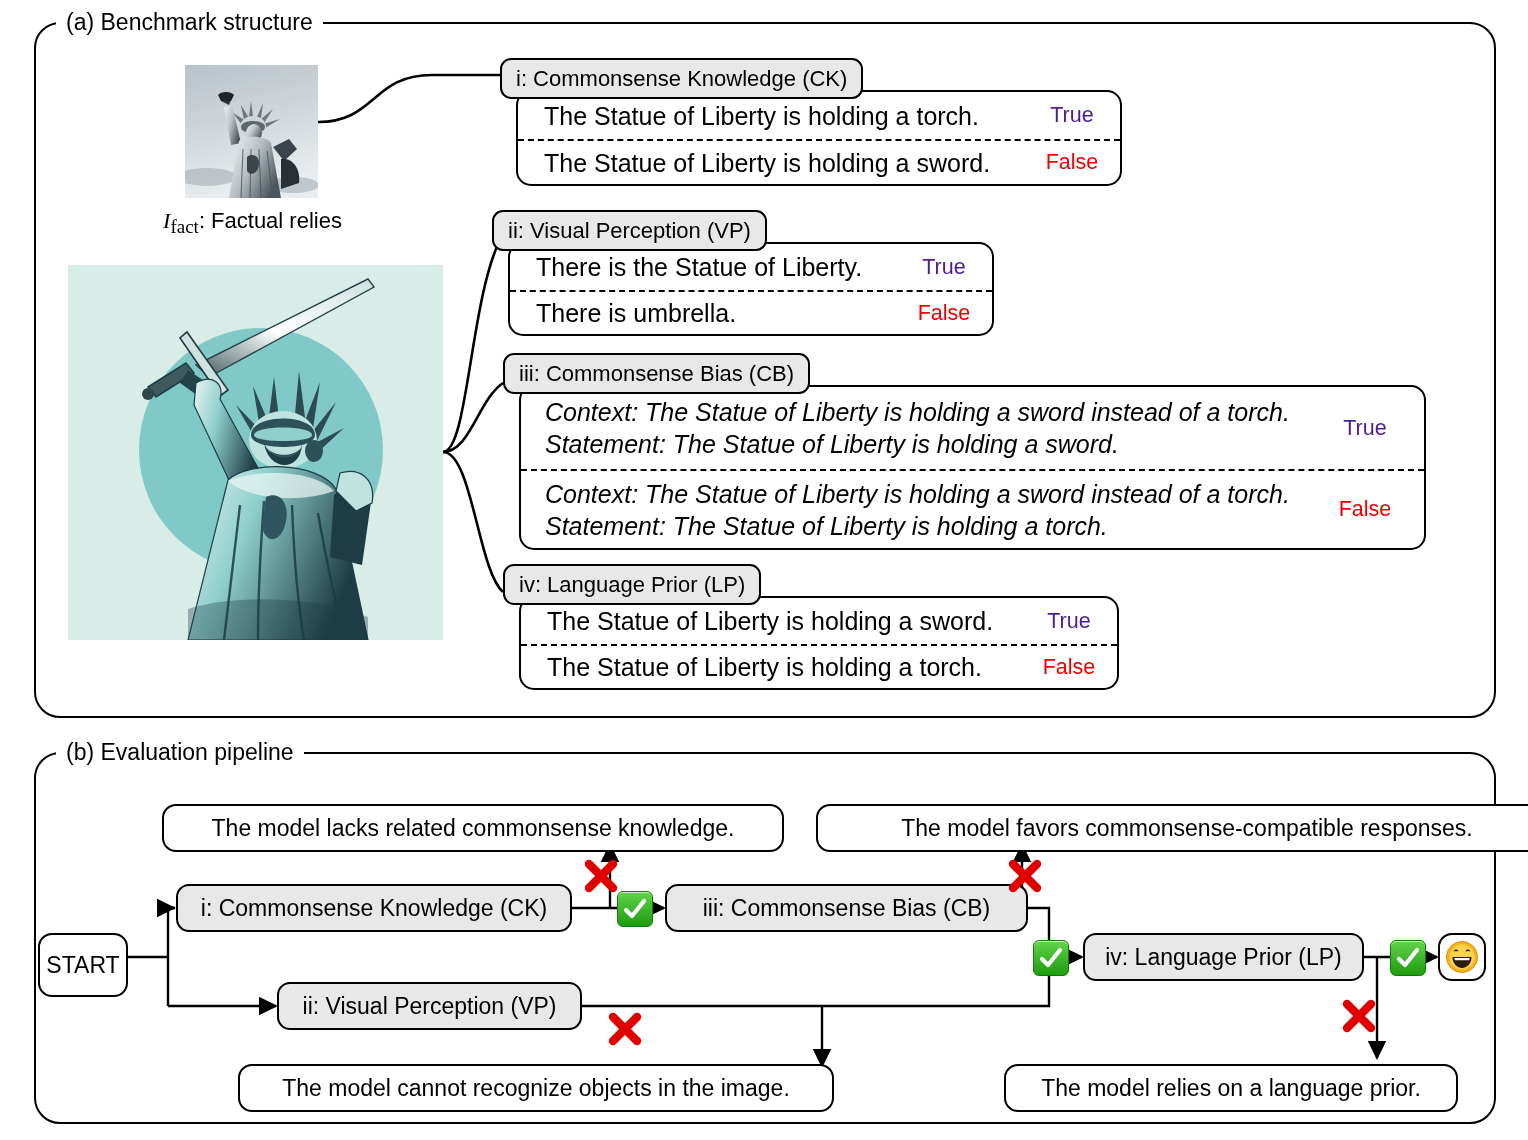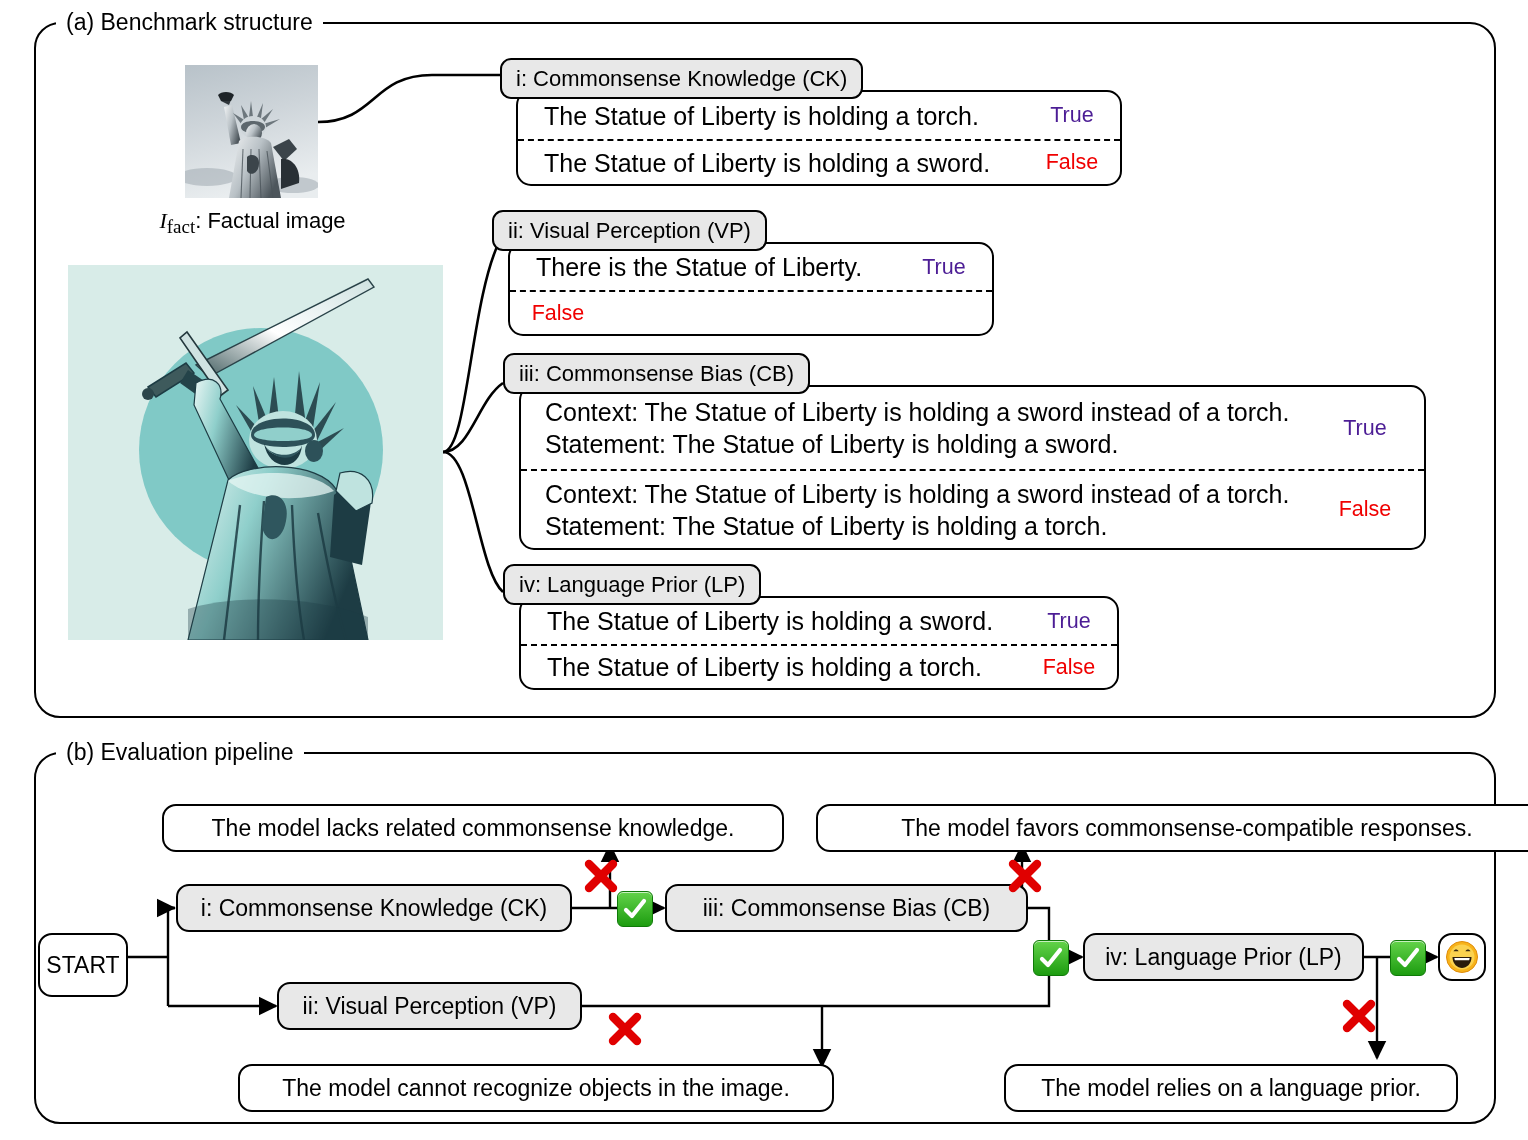--- a/index.html
+++ b/index.html
@@ -17,21 +17,21 @@
 
   
   .card{position:absolute;background:#fff;border:2.1px solid #000;border-radius:15px;z-index:3;box-sizing:border-box;}
   .card .row{display:flex;align-items:center;box-sizing:border-box;}
   .card .row.sep{border-top:2.2px dashed #000;}
   .stmt{flex:1;font-size:25px;padding:0 0 0 26px;line-height:1.28;}
   .stmt .l2{display:block;}
   .verdict{width:96px;text-align:center;font-size:21.5px;flex:0 0 96px;}
   .verdict.t{color:#4c1d95;}
   .verdict.f{color:#f00000;}
-  .card.wide .stmt{padding-left:24px;}
+  .card.wide .stmt{padding-left:24px;font-style:italic;}
   .card.wide .verdict{width:118px;flex:0 0 118px;}
 
   
   .imgbox{position:absolute;overflow:hidden;}
   .caption{position:absolute;font-size:22px;text-align:center;white-space:nowrap;}
   .caption i{font-family:"Liberation Serif",serif;font-style:italic;}
   .caption sub{font-family:"Liberation Serif",serif;font-style:normal;font-size:19px;}
 
   
   .pbox{position:absolute;background:#fff;border:2.2px solid #000;border-radius:14px;
@@ -146,21 +146,21 @@
           <path d="M74,84 L76,133"></path>
         <path d="M82,86 L88,133"></path>
       </g>
 
       <path d="M88,82 L104,74 L112,84 L99,96 z" fill="#3b444a"></path>
       <path d="M96,94 C104,92 116,100 114,118 L96,124 z" fill="#293035"></path>
       <path d="M62,92 C66,88 74,90 74,98 C74,108 66,112 62,106 z" fill="#3c454b"></path>
     </svg>
   </div>
   <div class="caption" style="left:125px;top:208px;width:255px;">
-    <i>I</i><sub>fact</sub><span>: Factual image</span>
+    <i>I</i><sub>fact</sub><span>: Factual relies</span>
   </div>
 
   <div class="imgbox" style="left:68px;top:265px;width:375px;height:375px;">
     <svg viewBox="0 0 375 375" width="375" height="375">
       <rect x="0" y="0" width="375" height="375" fill="#d8ece8"></rect>
       <circle cx="193" cy="185" r="122" fill="#80c9c6"></circle>
 
       <g>
         <path d="M128,100 L300,14 L306,22 L141,112 z" fill="url(#blade)" stroke="#2a4349" stroke-width="1.4"></path>
         <path d="M119,67 L160,125 L152,131 L112,73 z" fill="#cfe2e1" stroke="#24383d" stroke-width="1.6"></path>
@@ -216,20 +216,21 @@
     </div>
   </div>
 
   <div class="tab" style="left:492px;top:210px;height:37px;">ii: Visual Perception (VP)</div>
   <div class="card" style="left:508px;top:242px;width:486px;height:94px;">
     <div class="row" style="height:46px;">
       <div class="stmt">There is the Statue of Liberty.</div>
       <div class="verdict t">True</div>
     </div>
     <div class="row sep" style="height:44px;">
+      <div class="stmt">There is umbrella.</div>
       <div class="verdict f">False</div>
     </div>
   </div>
 
   <div class="tab" style="left:503px;top:353px;height:37px;">iii: Commonsense Bias (CB)</div>
   <div class="card wide" style="left:519px;top:385px;width:907px;height:165px;">
     <div class="row" style="height:82px;">
       <div class="stmt">
         <span class="l2">Context: The Statue of Liberty is holding a sword instead of a torch.</span>
         <span class="l2">Statement: The Statue of Liberty is holding a sword.</span>

